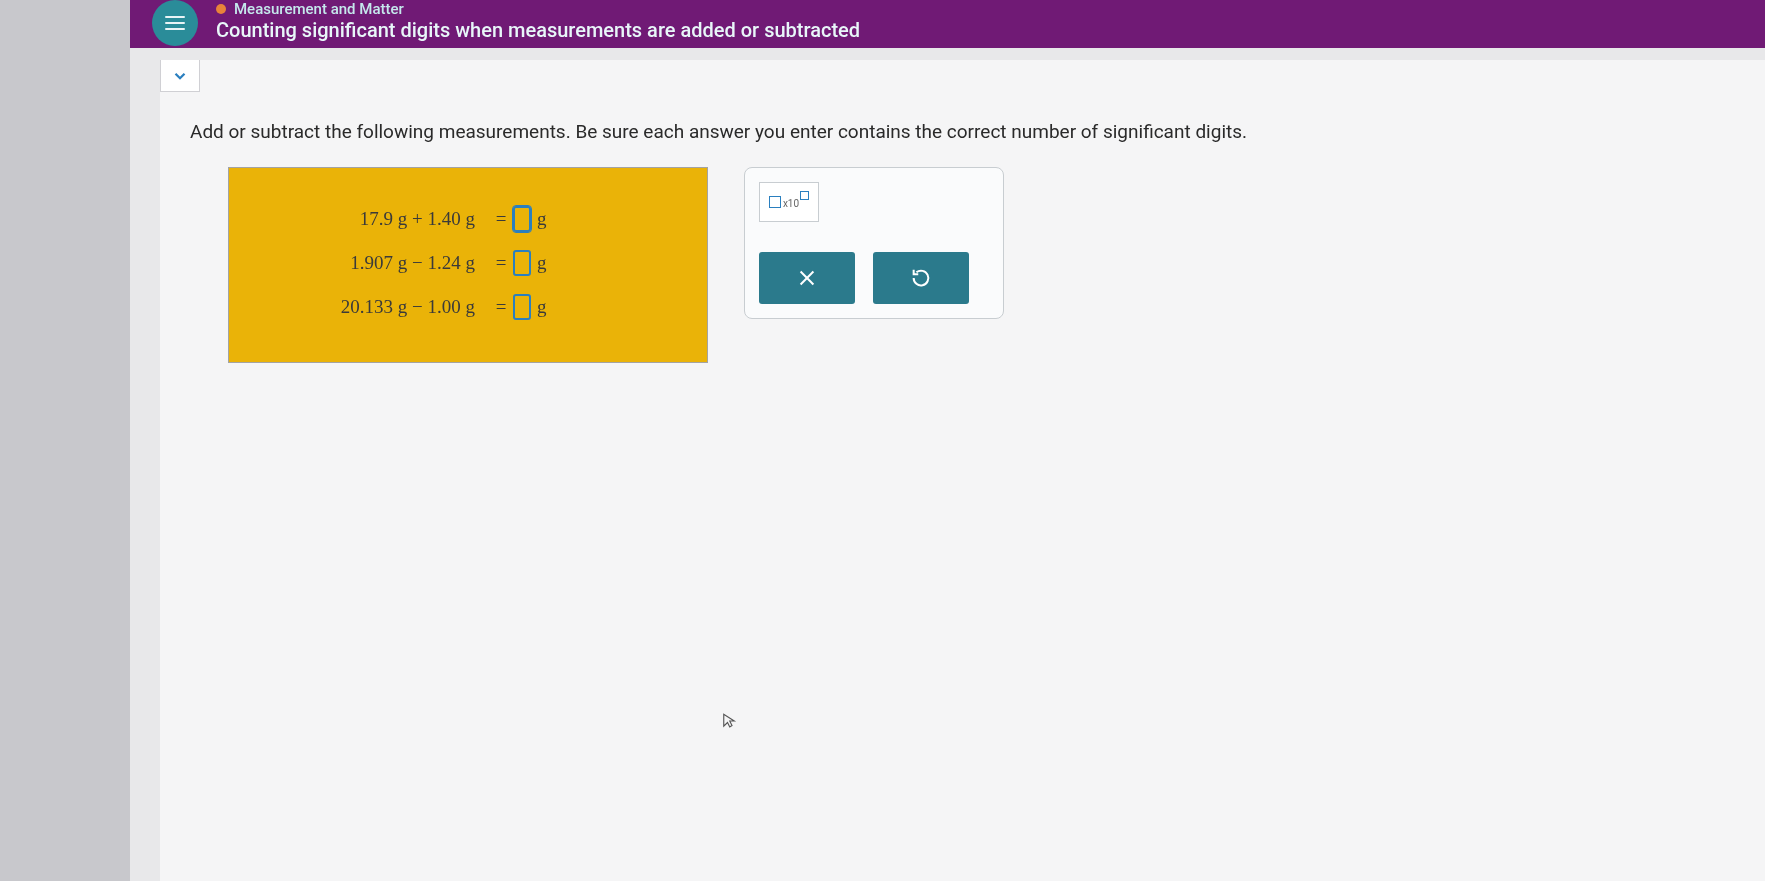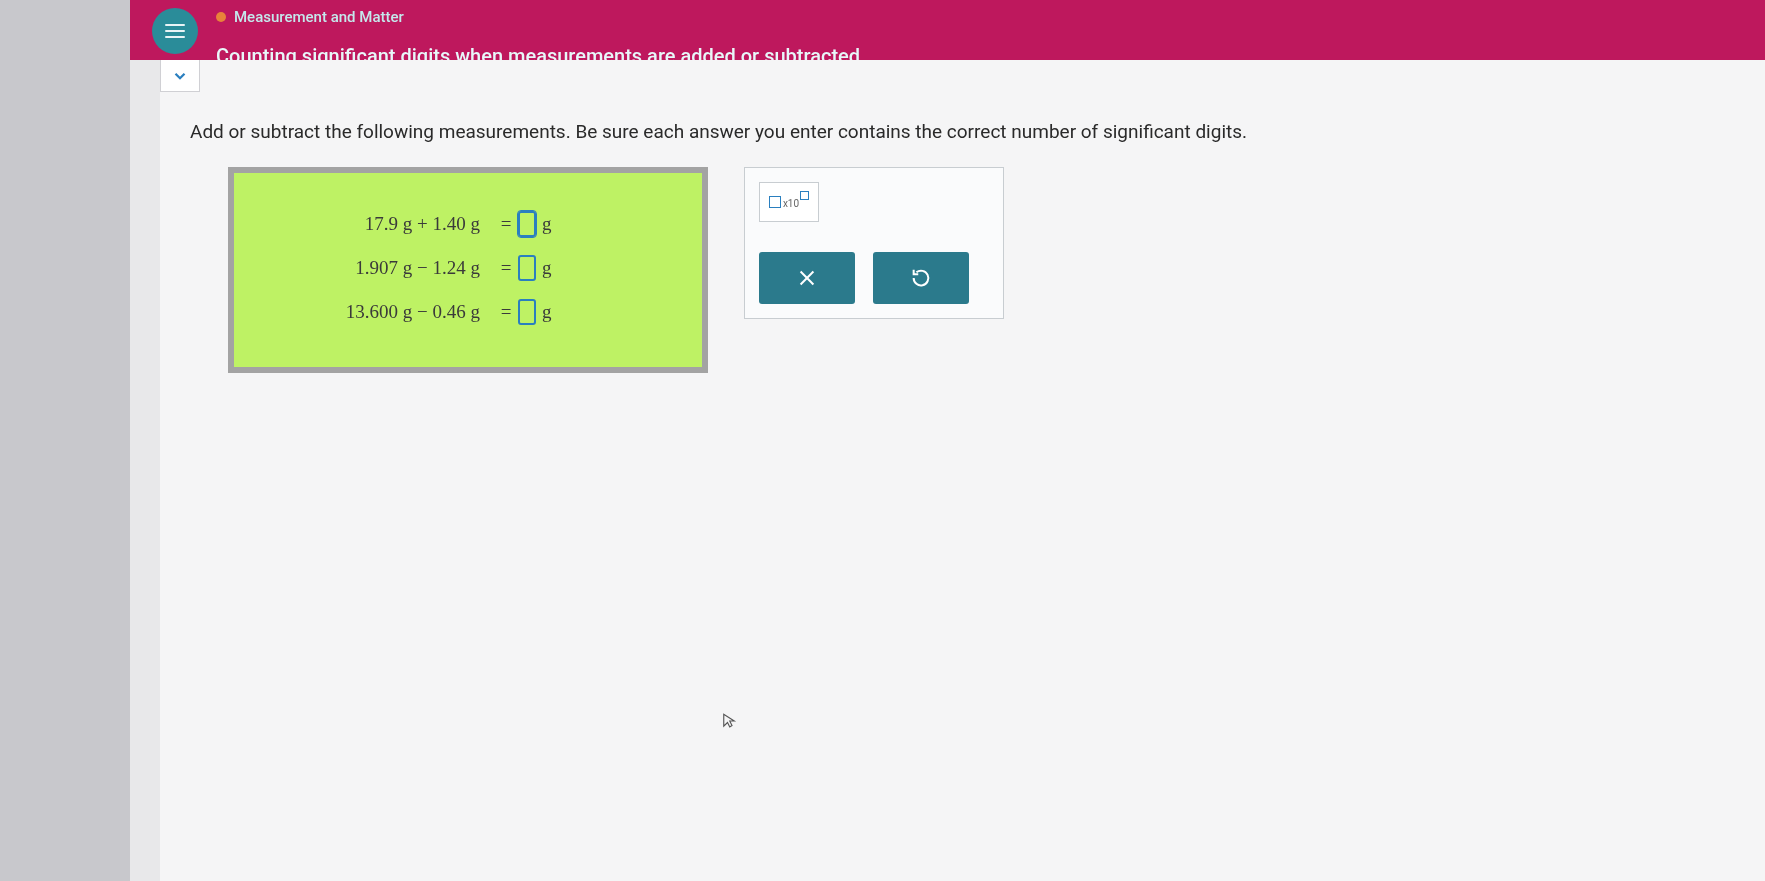--- a/index.html
+++ b/index.html
@@ -10,25 +10,25 @@
       height: 881px;
       overflow: hidden;
     }
     .left-strip {
       position: absolute;
       left: 0; top: 0; width: 130px; height: 100%;
       background: #c8c8cc;
     }
     .header-bar {
       position: absolute;
-      left: 130px; top: 0; right: 0; height: 60px;
-      background: #be185d;
+      left: 130px; top: 0; right: 0; height: 48px;
+      background: #701a75;
       display: flex;
       align-items: flex-start;
-      padding-top: 8px;
+      padding-top: 0;
     }
     .hamburger-btn {
       width: 46px; height: 46px;
       background: #2a8c99;
       border-radius: 50%;
       margin-left: 22px;
       margin-top: 0;
       display: flex;
       align-items: center; justify-content: center;
       cursor: pointer;
@@ -53,21 +53,21 @@
     }
     .bullet-orange {
       width: 10px; height: 10px; border-radius: 50%;
       background: #e8833a;
       display: inline-block;
     }
     .header-title {
       font-size: 20px;
       color: #e8f7f9;
       font-weight: 500;
-      margin-top: 18px;
+      margin-top: 0;
     }
     .content {
       position: absolute;
       left: 160px; top: 60px; right: 0; bottom: 0;
       background: #f5f5f6;
     }
     .chevron-tab {
       width: 40px; height: 32px;
       background: #fff;
       border: 1px solid #d0d0d4;
@@ -83,22 +83,22 @@
       color: #2a2a2a;
       padding: 28px 30px 24px 30px;
     }
     .work-row {
       display: flex;
       align-items: flex-start;
       gap: 36px;
       padding-left: 68px;
     }
     .equation-box {
-      border: 6px solid #a3a3a3;
-      background: #bef264;
+      border: 1px solid #a3a3a3;
+      background: #eab308;
       padding: 20px 50px 24px 50px;
       min-width: 480px;
     }
     .eq {
       display: flex;
       align-items: center;
       margin: 18px 0;
       font-family: "Times New Roman", serif;
       font-size: 19px;
       color: #3a3a3a;
@@ -113,21 +113,21 @@
       border: 2px solid #2a7fbf;
       border-radius: 3px;
       display: inline-block;
     }
     .input-slot.active {
       outline: 1px solid #2a7fbf;
     }
     .tool-panel {
       border: 1px solid #c8cdd1;
       background: #fafbfc;
-      border-radius: 0;
+      border-radius: 8px;
       padding: 14px;
       min-width: 260px;
     }
     .sci-btn {
       width: 60px; height: 40px;
       border: 1px solid #c8cdd1;
       background: #fff;
       display: flex;
       align-items: center; justify-content: center;
       cursor: pointer;
@@ -211,21 +211,21 @@
       </div>
       <div class="eq">
         <div class="lhs">1.907 g − 1.24 g</div>
         <div class="eqsign">=</div>
         <div class="ans">
           <span class="input-slot"></span>
           <span>g</span>
         </div>
       </div>
       <div class="eq">
-        <div class="lhs">13.600 g − 0.46 g</div>
+        <div class="lhs">20.133 g − 1.00 g</div>
         <div class="eqsign">=</div>
         <div class="ans">
           <span class="input-slot"></span>
           <span>g</span>
         </div>
       </div>
     </div>
 
     <div class="tool-panel">
       <div class="sci-btn">

